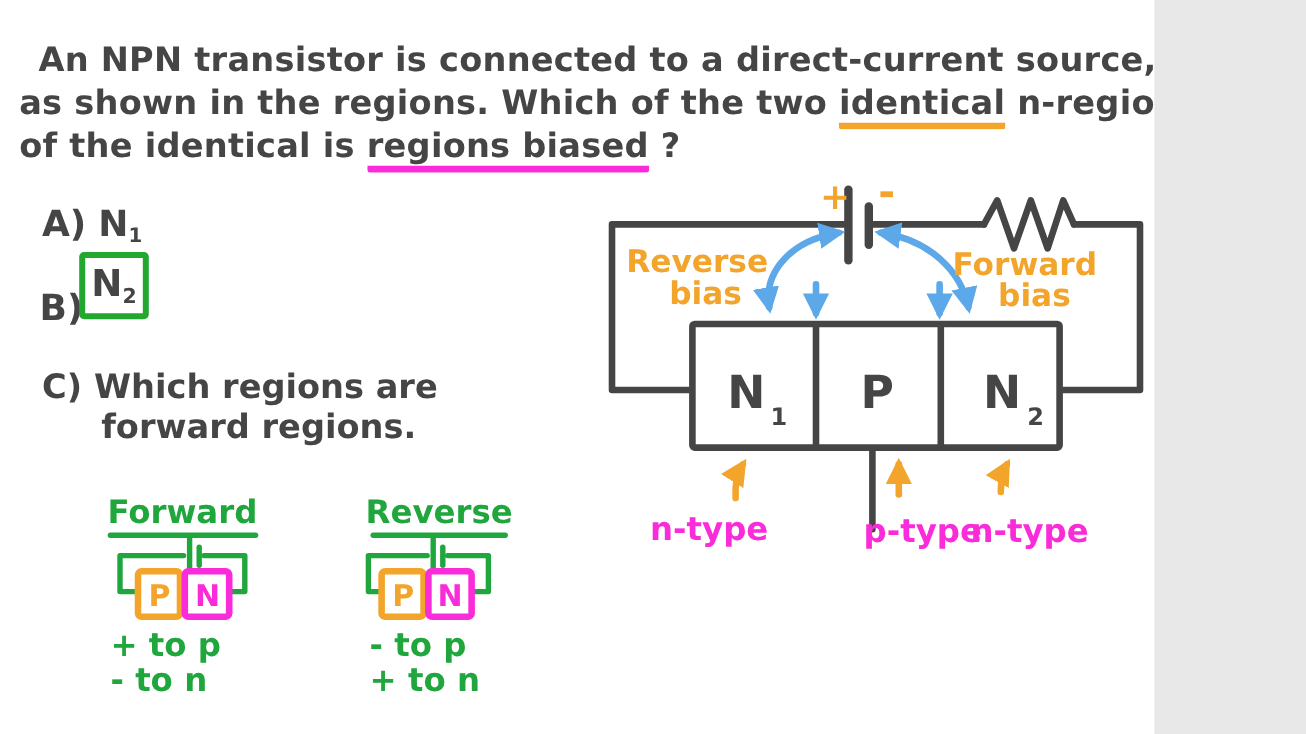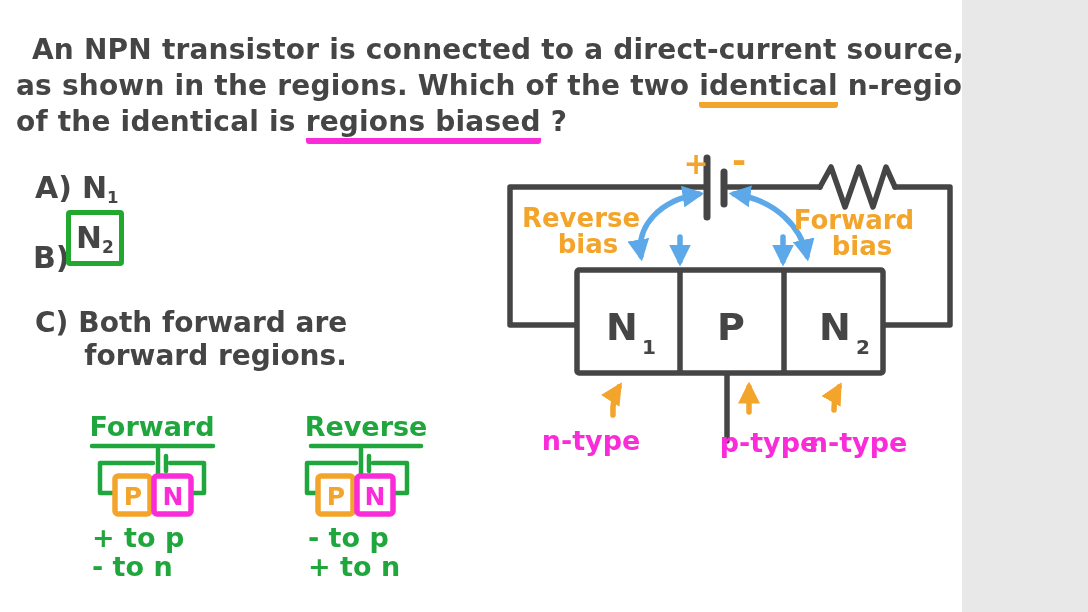--- a/index.html
+++ b/index.html
@@ -64,21 +64,21 @@
   <div class="option opt-b-label">
     <span class="opt-label">B)</span>
   </div>
   <div class="opt-b-box">
     <span><span>N</span><span class="nsub">2</span></span>
   </div>
 
   <div class="option opt-c">
     <span class="opt-label">C)</span>
     <span>
-      <span>Both forward are</span><br>
+      <span>Which regions are</span><br>
       <span style="padding-left:6px;">forward regions.</span>
     </span>
   </div>
 
   <svg style="left:480px;top:148px;" width="530" height="315" viewBox="480 148 530 315">
     <defs>
       <marker id="mblue" viewBox="0 0 10 10" refX="7.5" refY="5" markerWidth="4" markerHeight="4" orient="auto-start-reverse">
         <path d="M0,0 L10,5 L0,10 z" fill="#5CA8E8"></path>
       </marker>
       <marker id="morange" viewBox="0 0 10 10" refX="7.5" refY="5" markerWidth="4" markerHeight="4" orient="auto-start-reverse">

